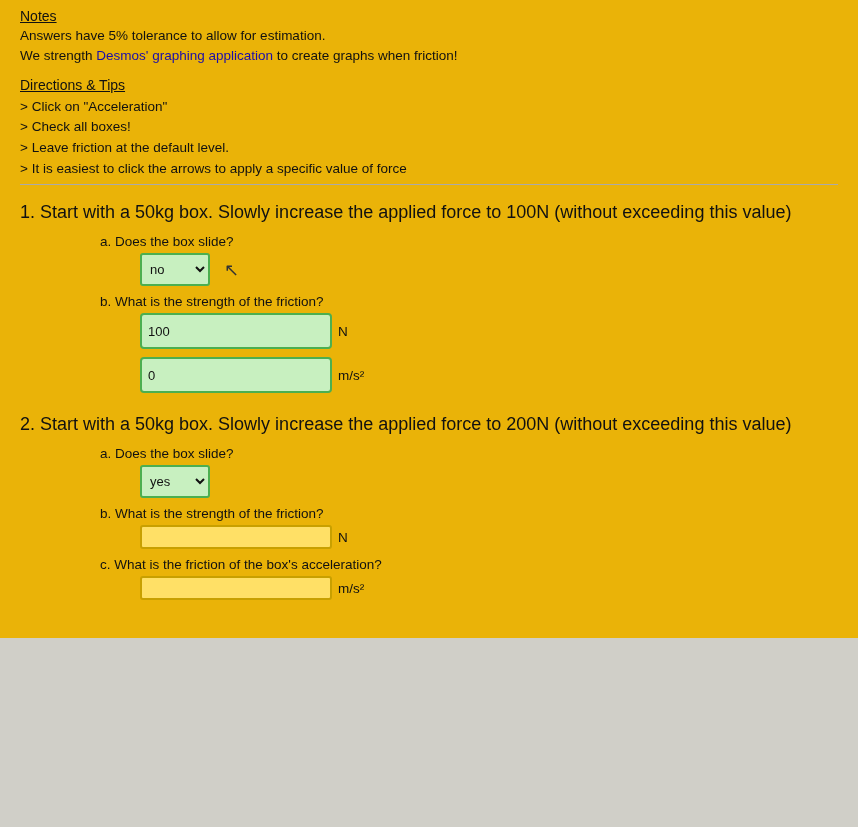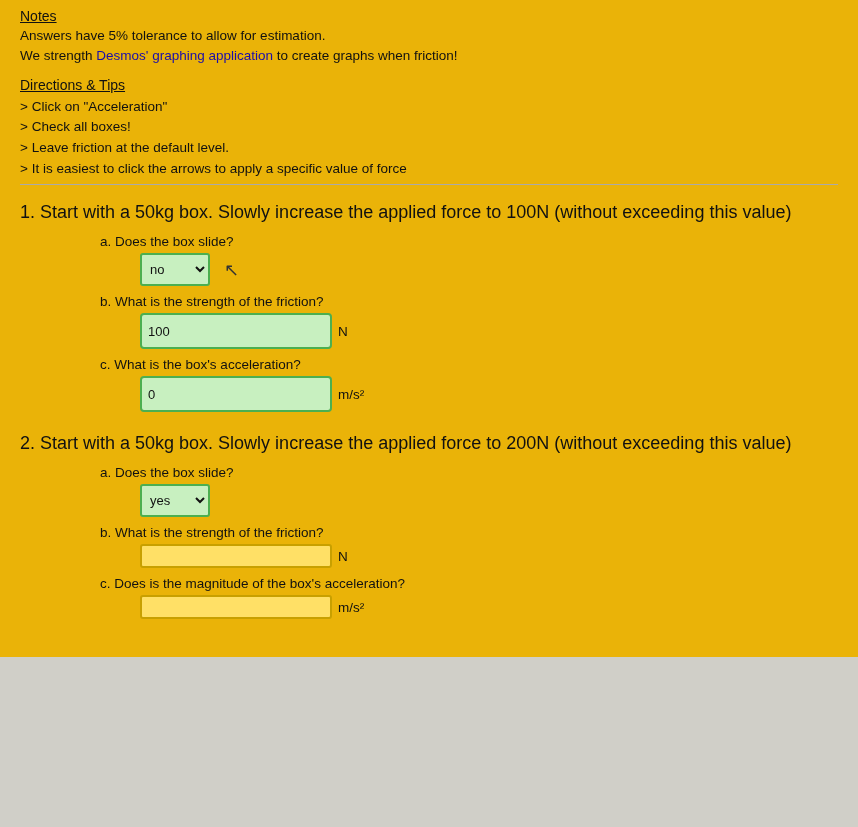--- a/index.html
+++ b/index.html
@@ -201,21 +201,20 @@
 
       <div class="sub-question">
         <div class="sub-question-label">b. What is the strength of the friction?</div>
         <div class="answer-row">
           <input class="input-box" type="text" value="100" style="">
           <span class="unit-label">N</span>
         </div>
       </div>
 
       <div class="sub-question">
-        <div class="sub-question-label">c. What is the box's acceleration?</div>
         <div class="answer-row">
           <input class="input-box" type="text" value="0" style="">
           <span class="unit-label">m/s²</span>
         </div>
       </div>
     </div>
 
     <div class="question-block">
       <div class="question-text">
         <span>2. </span><span>Start with a 50kg box. Slowly increase the applied force to 200N (without exceeding this value)</span>
@@ -233,21 +232,21 @@
 
       <div class="sub-question">
         <div class="sub-question-label">b. What is the strength of the friction?</div>
         <div class="answer-row">
           <input class="input-box-yellow" type="text" value="" style="">
           <span class="unit-label">N</span>
         </div>
       </div>
 
       <div class="sub-question">
-        <div class="sub-question-label">c. Does is the magnitude of the box's acceleration?</div>
+        <div class="sub-question-label">c. What is the friction of the box's acceleration?</div>
         <div class="answer-row">
           <input class="input-box-yellow" type="text" value="" style="">
           <span class="unit-label">m/s²</span>
         </div>
       </div>
     </div>
 
   </div>
 </div>
 

